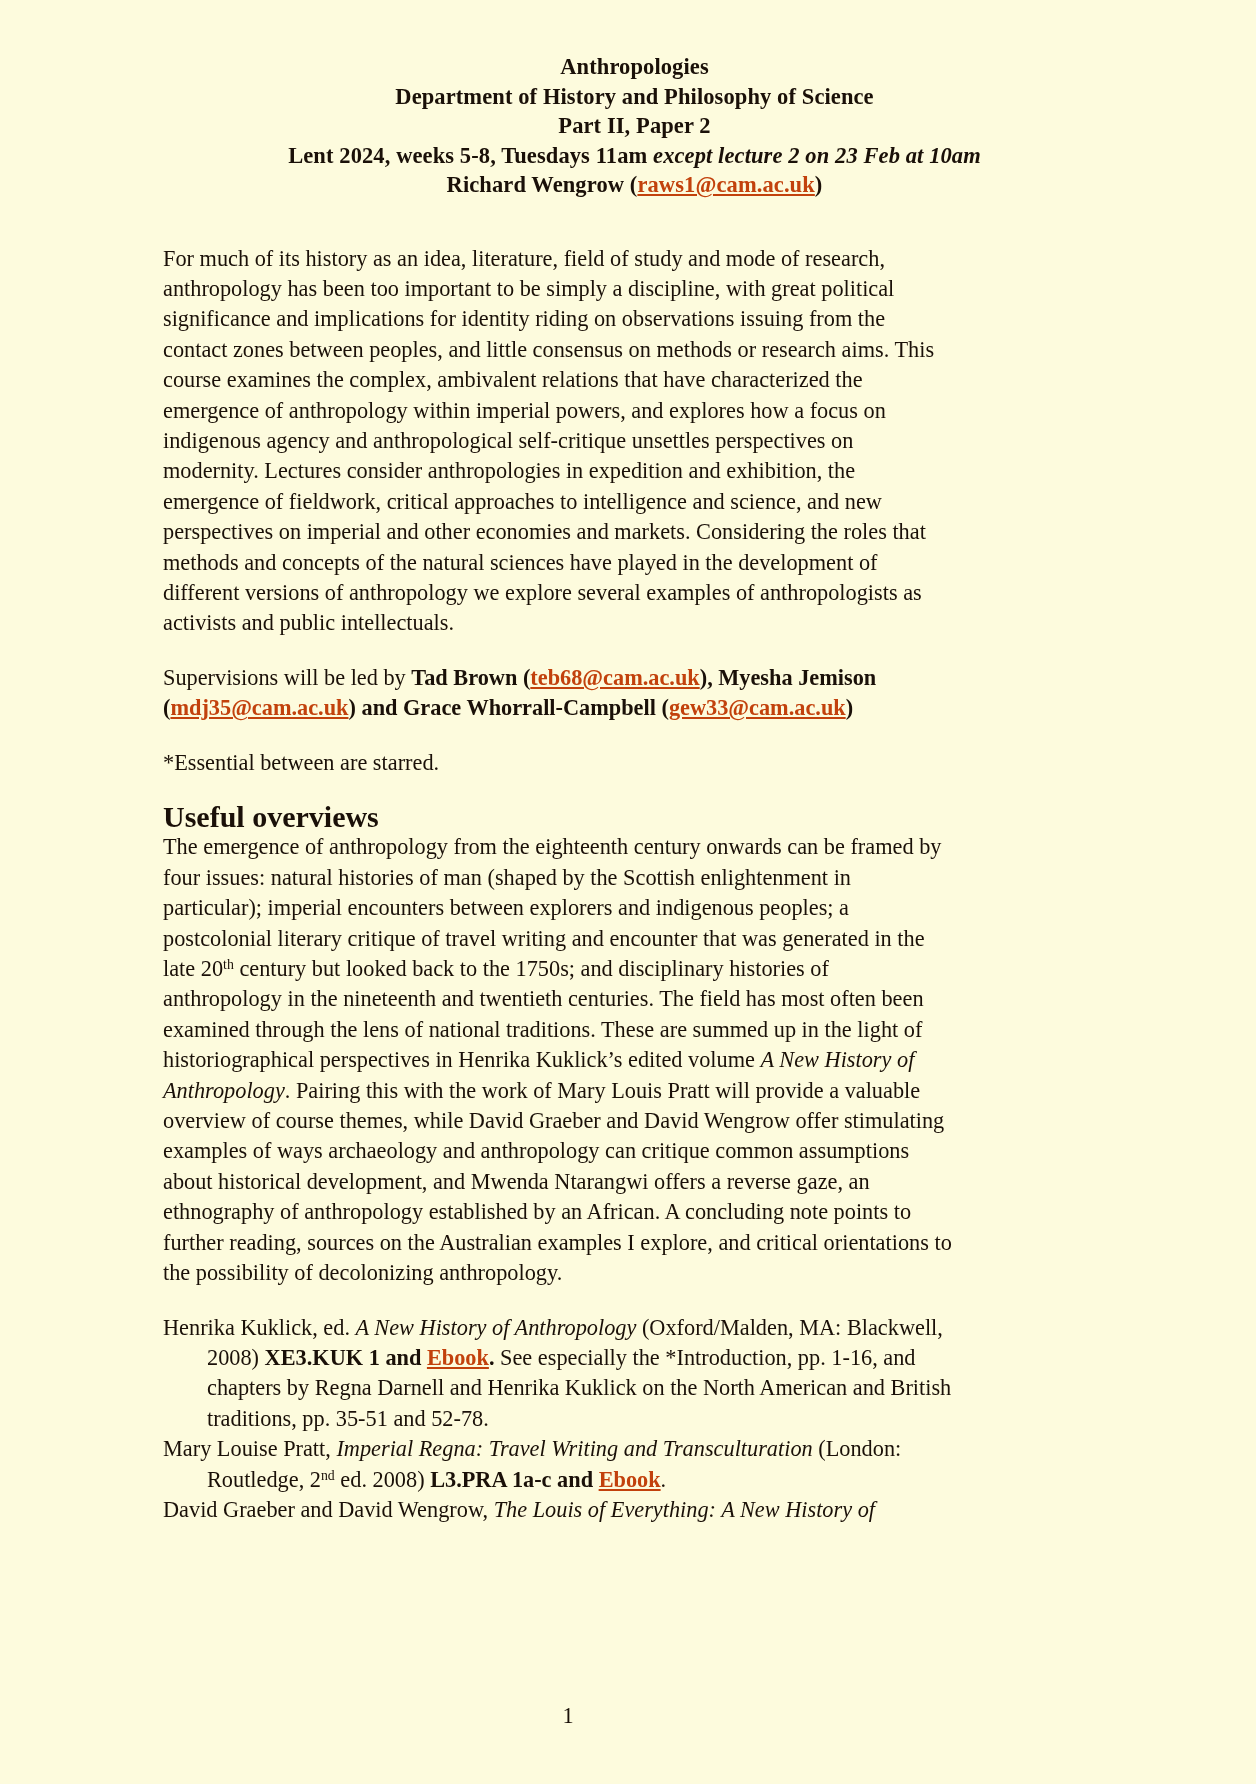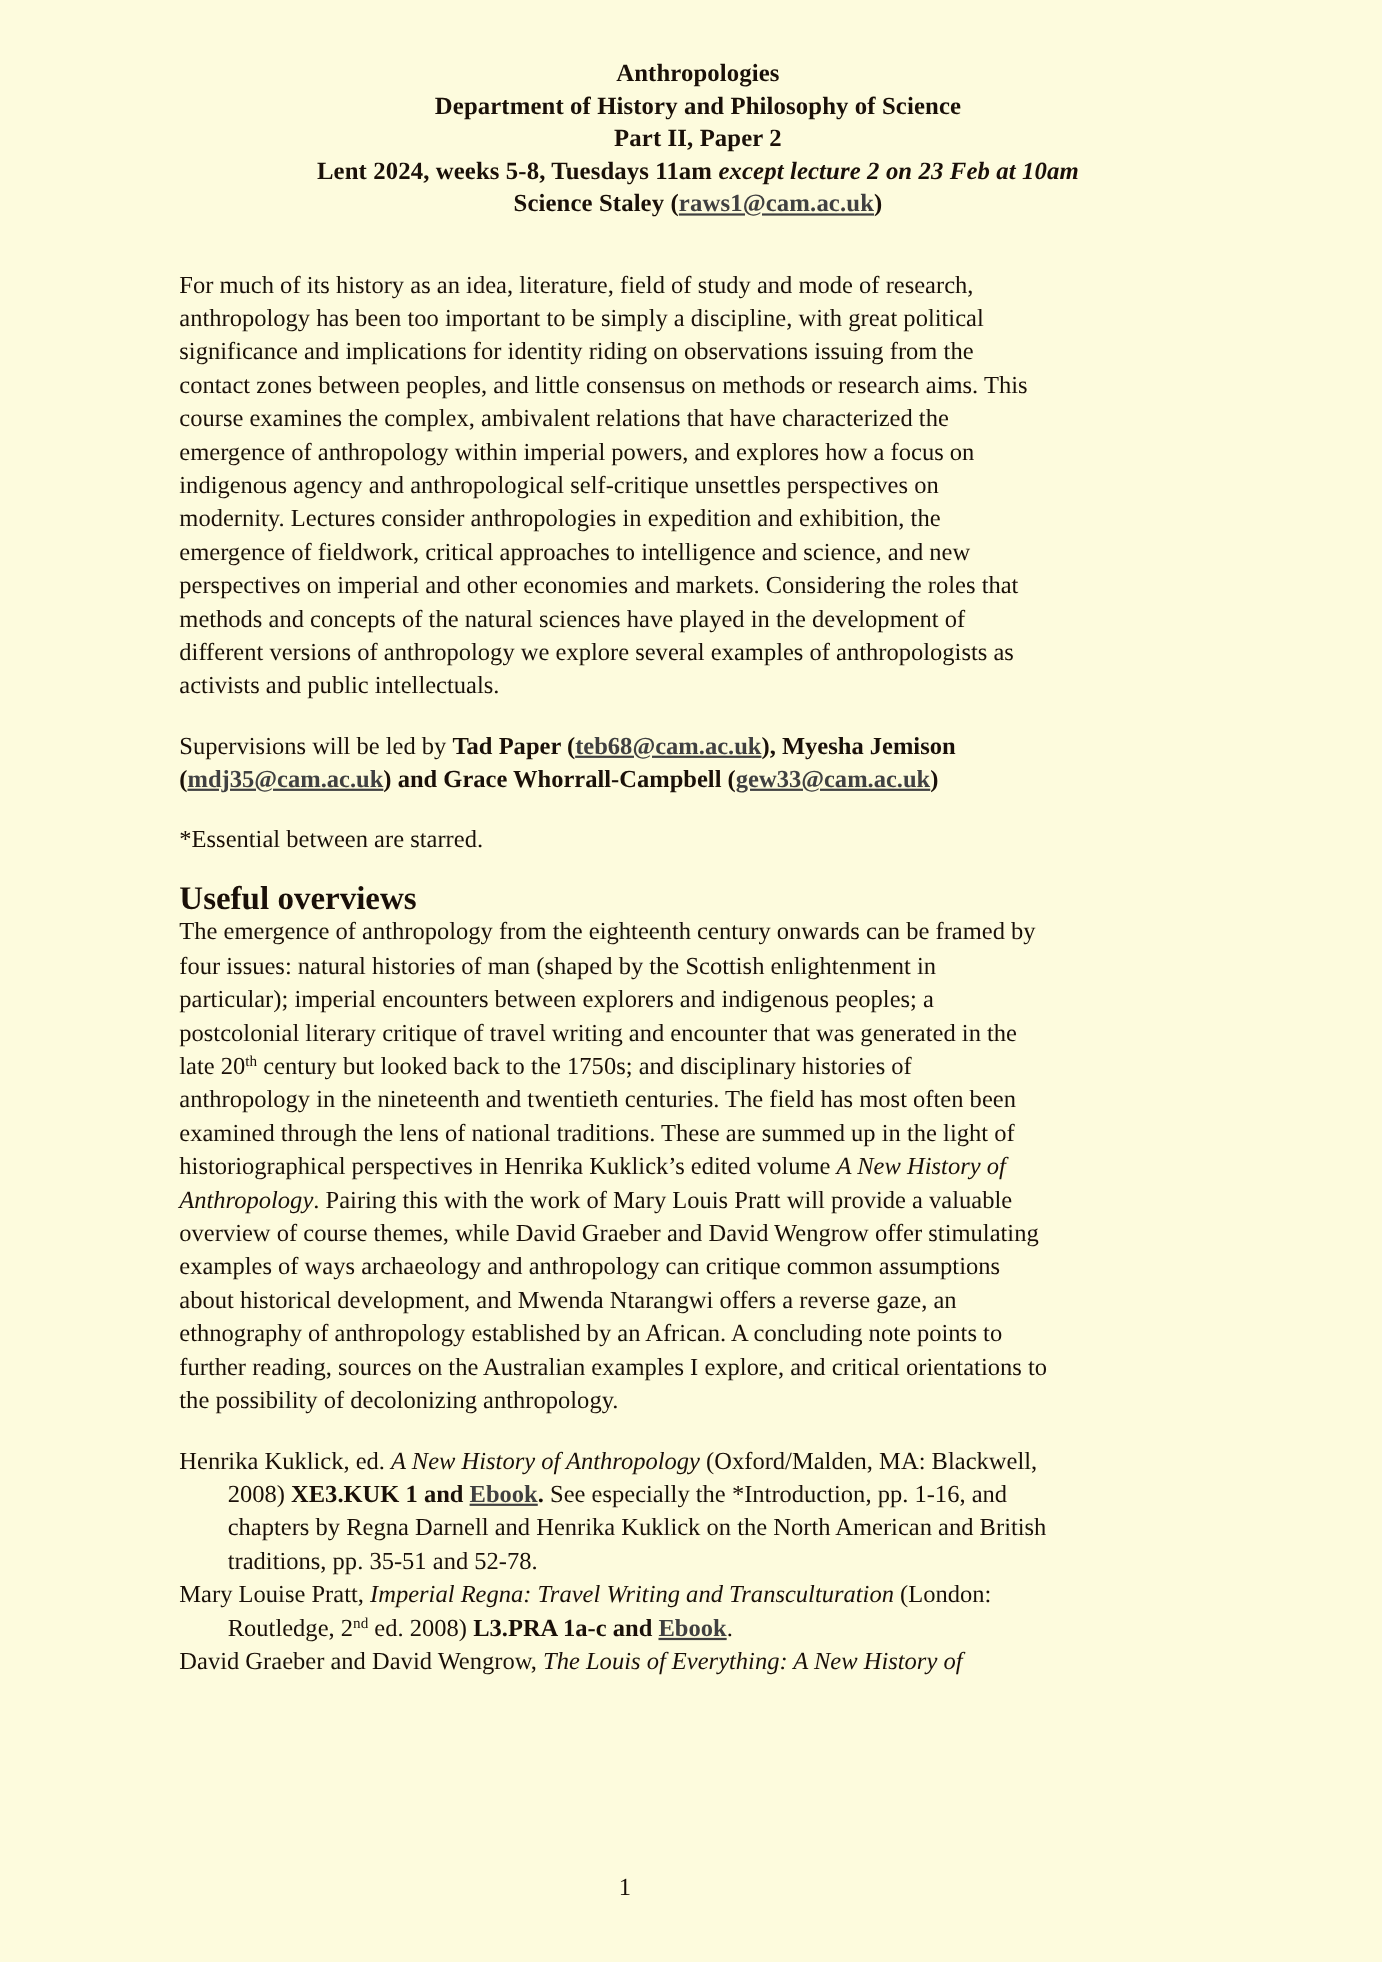--- a/index.html
+++ b/index.html
@@ -25,21 +25,21 @@
     text-align: center;
     font-weight: bold;
     font-size: 22.5px;
     line-height: 29.5px;
     letter-spacing: 0.1px;
   }
   .header-block .hline { display: block; white-space: nowrap; }
   .hline .ital { font-style: italic; }
 
   a.link {
-    color: #404040;
+    color: #c2410c;
     text-decoration: underline;
     text-underline-offset: 1.5px;
   }
   a.link.bold { font-weight: bold; }
 
   .body-wrap {
     width: 790px;
     margin-top: 44px;
     font-size: 22.3px;
     line-height: 30.4px;
@@ -84,28 +84,28 @@
 </head>
 <body>
 
 <div class="page">
 
   <div class="header-block">
     <span class="hline">Anthropologies</span>
     <span class="hline">Department of History and Philosophy of Science</span>
     <span class="hline">Part II, Paper 2</span>
     <span class="hline"><span>Lent 2024, weeks 5-8, Tuesdays 11am </span><span class="ital">except lecture 2 on 23 Feb at 10am</span></span>
-    <span class="hline"><span>Science Staley (</span><a class="link bold" href="#">raws1@cam.ac.uk</a><span>)</span></span>
+    <span class="hline"><span>Richard Wengrow (</span><a class="link bold" href="#">raws1@cam.ac.uk</a><span>)</span></span>
   </div>
 
   <div class="body-wrap">
 
     <p class="para">For much of its history as an idea, literature, field of study and mode of research, anthropology has been too important to be simply a discipline, with great political significance and implications for identity riding on observations issuing from the contact zones between peoples, and little consensus on methods or research aims. This course examines the complex, ambivalent relations that have characterized the emergence of anthropology within imperial powers, and explores how a focus on indigenous agency and anthropological self-critique unsettles perspectives on modernity. Lectures consider anthropologies in expedition and exhibition, the emergence of fieldwork, critical approaches to intelligence and science, and new perspectives on imperial and other economies and markets. Considering the roles that methods and concepts of the natural sciences have played in the development of different versions of anthropology we explore several examples of anthropologists as activists and public intellectuals.</p>
 
-    <p class="para"><span>Supervisions will be led by </span><span class="bold">Tad Paper (</span><a class="link bold" href="#">teb68@cam.ac.uk</a><span class="bold">), Myesha Jemison (</span><a class="link bold" href="#">mdj35@cam.ac.uk</a><span class="bold">) and Grace Whorrall-Campbell (</span><a class="link bold" href="#">gew33@cam.ac.uk</a><span class="bold">)</span></p>
+    <p class="para"><span>Supervisions will be led by </span><span class="bold">Tad Brown (</span><a class="link bold" href="#">teb68@cam.ac.uk</a><span class="bold">), Myesha Jemison (</span><a class="link bold" href="#">mdj35@cam.ac.uk</a><span class="bold">) and Grace Whorrall-Campbell (</span><a class="link bold" href="#">gew33@cam.ac.uk</a><span class="bold">)</span></p>
 
     <p class="para">*Essential between are starred.</p>
 
     <h2 class="section-head">Useful overviews</h2>
 
     <p class="para"><span>The emergence of anthropology from the eighteenth century onwards can be framed by four issues: natural histories of man (shaped by the Scottish enlightenment in particular); imperial encounters between explorers and indigenous peoples; a postcolonial literary critique of travel writing and encounter that was generated in the late 20</span><sup>th</sup><span> century but looked back to the 1750s; and disciplinary histories of anthropology in the nineteenth and twentieth centuries. The field has most often been examined through the lens of national traditions. These are summed up in the light of historiographical perspectives in Henrika Kuklick’s edited volume </span><span class="ital">A New History of Anthropology</span><span>. Pairing this with the work of Mary Louis Pratt will provide a valuable overview of course themes, while David Graeber and David Wengrow offer stimulating examples of ways archaeology and anthropology can critique common assumptions about historical development, and Mwenda Ntarangwi offers a reverse gaze, an ethnography of anthropology established by an African. A concluding note points to further reading, sources on the Australian examples I explore, and critical orientations to the possibility of decolonizing anthropology.</span></p>
 
     <div class="biblio">
 
       <p class="bib-entry"><span>Henrika Kuklick, ed. </span><span class="ital">A New History of Anthropology</span><span> (Oxford/Malden, MA: Blackwell, 2008) </span><span class="bold">XE3.KUK 1 and </span><a class="link bold" href="#">Ebook</a><span class="bold">.</span><span> See especially the *Introduction, pp. 1-16, and chapters by Regna Darnell and Henrika Kuklick on the North American and British traditions, pp. 35-51 and 52-78.</span></p>

